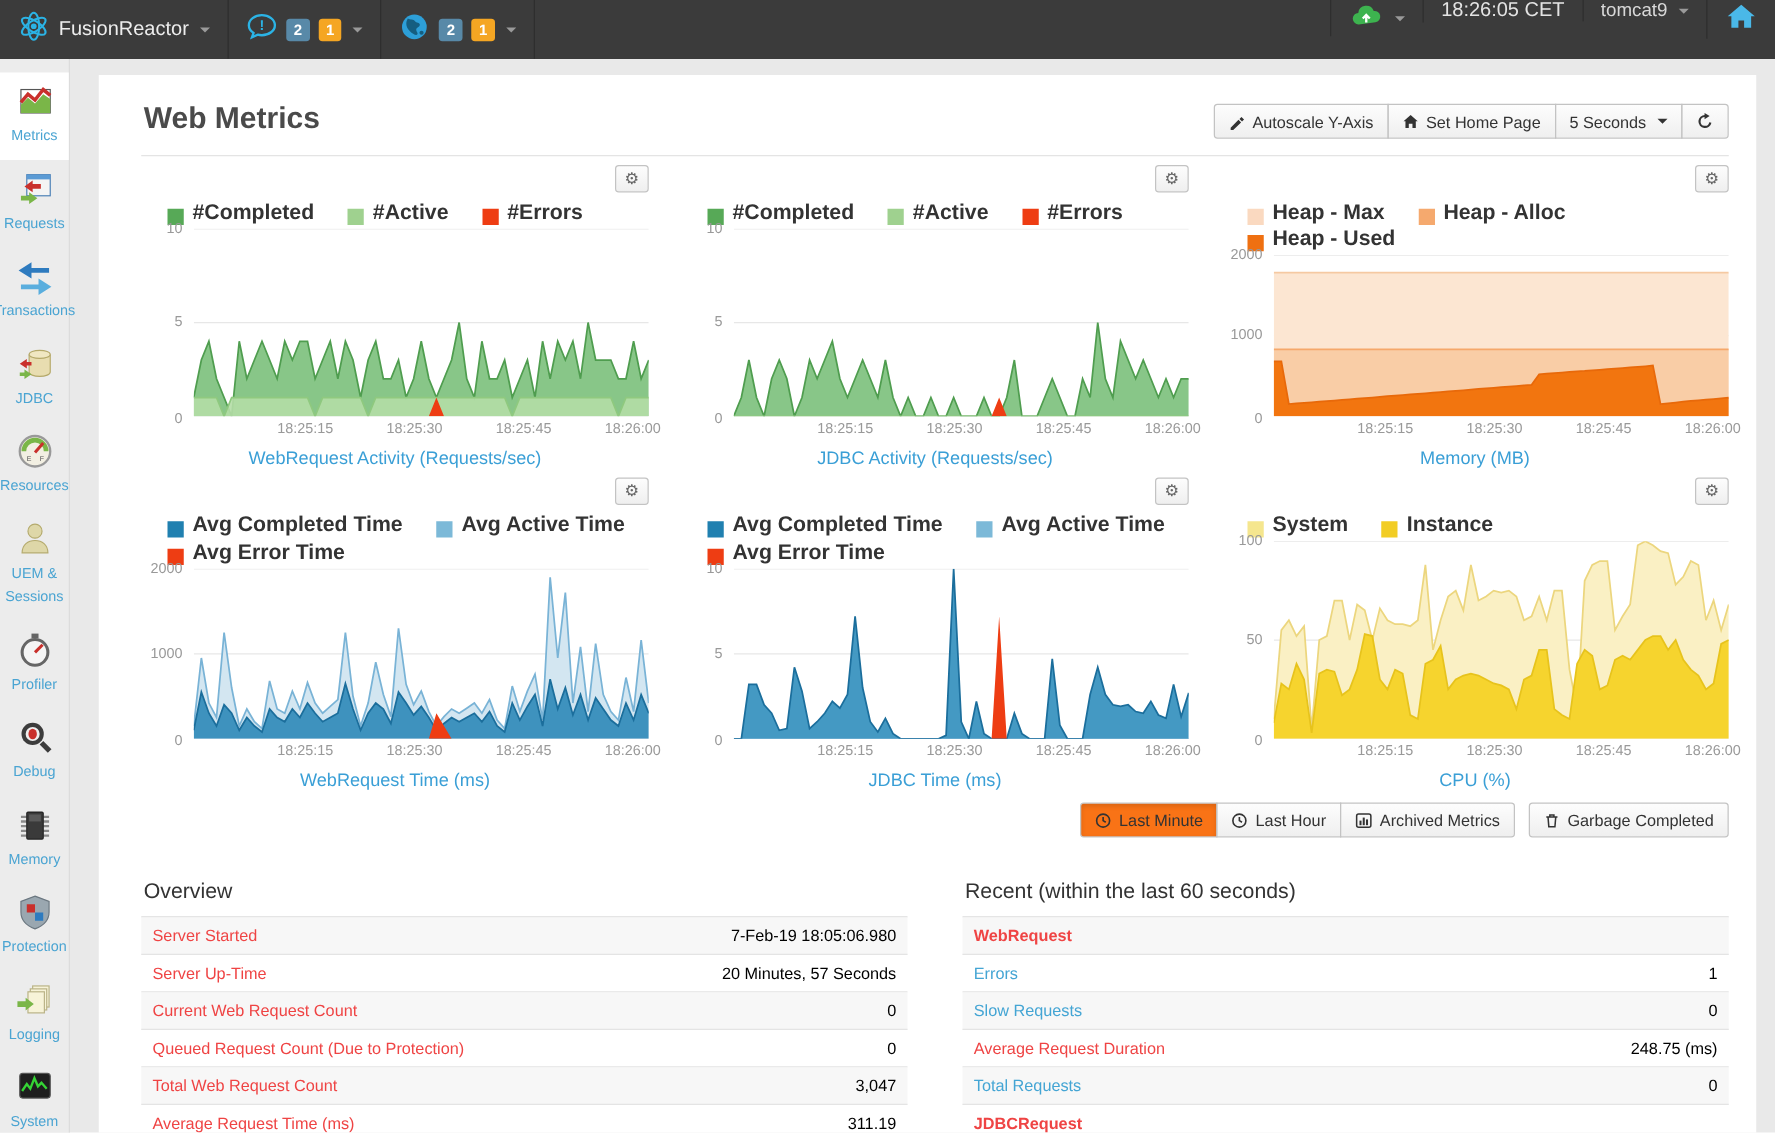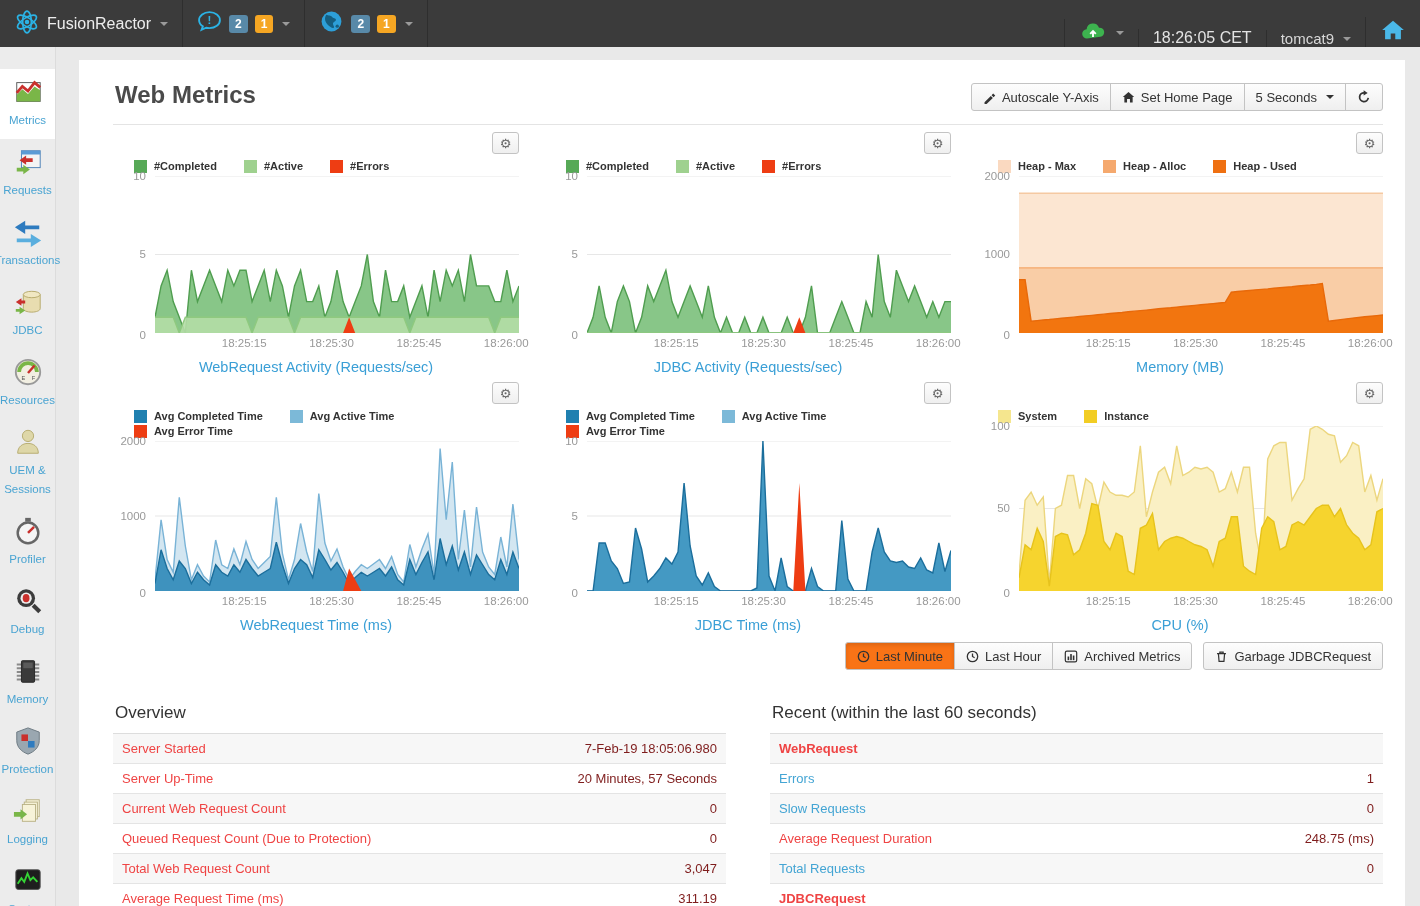--- a/index.html
+++ b/index.html
@@ -8,27 +8,27 @@
 
   
   .navbar{position:fixed;top:0;left:0;right:0;height:47px;background:#3b3b3b;display:flex;align-items:stretch;z-index:50}
   .nav-sec{display:flex;align-items:center;gap:7px;padding:0 14px;border-right:1px solid #2e2e2e;cursor:pointer}
   .nav-sec.plain{cursor:default}
   .brand-text{color:#ededed;font-size:16px}
   .badge{min-width:10px;padding:2px 6px;border-radius:3px;color:#fff;font-size:12px;font-weight:bold;text-align:center;line-height:14px}
   .badge.blue{background:#5889a8}
   .badge.orange{background:#f5a623}
   .caret{display:inline-block;width:0;height:0;border-top:4px solid #9a9a9a;border-left:4px solid transparent;border-right:4px solid transparent;margin-left:2px}
-  .navbar-right{margin-left:auto;display:flex;align-items:flex-end}
+  .navbar-right{margin-left:auto;display:flex;align-items:flex-start}
   .navbar-right .nav-sec{border-right:none;border-left:1px solid #2e2e2e}
   .clock-text{color:#e3e3e3;font-size:16px}
   .instance-text{color:#d8d8d8;font-size:15px}
 
   
-  .sidebar{position:fixed;top:47px;left:0;width:56px;bottom:0;background:#ececec;border-right:1px solid #dcdcdc;padding-top:22px;z-index:40}
+  .sidebar{position:fixed;top:47px;left:0;width:56px;bottom:0;background:#ececec;border-right:1px solid #dcdcdc;padding-top:11px;z-index:40}
   .side-item{display:flex;flex-direction:column;align-items:center;padding:8px 2px 9px;cursor:pointer;text-decoration:none}
   .side-item.selected{background:#fff}
   .side-icon{width:30px;height:30px;display:block}
   .side-icon svg{width:30px;height:30px;display:block}
   .side-label{color:#4aa4d2;font-size:11.5px;text-align:center;line-height:1.65;margin-top:4px}
 
   
   .content{position:absolute;top:60px;left:79px;right:15px;bottom:0;background:#fff;padding:14px 22px 0 34px;overflow:hidden}
   .page-header{display:flex;justify-content:space-between;align-items:flex-start;border-bottom:1px solid #e4e4e4;padding-bottom:13px}
   .page-title{font-size:24px;font-weight:bold;color:#4a4a4a;margin:7px 0 0 2px}
@@ -45,21 +45,21 @@
   .btn svg{display:block}
   .toolbar-wrap{margin-top:9px}
 
   
   .charts{display:grid;grid-template-columns:1fr 1fr 1fr;column-gap:26px;margin-top:7px}
   .chart-block{display:flex;flex-direction:column;height:243px}
   #charts-row-2 .chart-block{height:251px}
   .gear-row{display:flex;justify-content:flex-end;height:25px;flex:none}
   .gear-btn{width:27px;height:22px;background:linear-gradient(#fdfdfd,#efefef);border:1px solid #c3c3c3;border-radius:3px;color:#666;font-size:13px;line-height:1;cursor:pointer;font-family:"DejaVu Sans",sans-serif;padding:0}
   .legend{padding-left:21px;margin:3px 0 3px;display:flex;flex-wrap:wrap;column-gap:27px;row-gap:1px;flex:none}
-  .legend-item{display:inline-flex;align-items:flex-start;gap:7px;font-size:11px;font-weight:bold;color:#333}
+  .legend-item{display:inline-flex;align-items:flex-end;gap:7px;font-size:17px;font-weight:bold;color:#333}
   .swatch{width:13px;height:13px;flex:none}
   .legend-break{width:100%;height:0}
   .plot-wrap{flex:1;display:flex;min-height:0}
   .y-axis{position:relative;width:42px;flex:none}
   .y-axis span{position:absolute;right:9px;font-size:11.5px;color:#999}
   .yt-top{top:-6px}
   .yt-mid{top:calc(50% - 15px)}
   .yt-bot{bottom:9px}
   .plot-col{flex:1;display:flex;flex-direction:column;min-width:0}
   .plot-col svg{flex:1;width:100%;min-height:0;display:block}
@@ -70,21 +70,21 @@
   .metrics-toolbar{display:flex;justify-content:flex-end;gap:11px;margin-top:9px}
 
   
   .tables{display:grid;grid-template-columns:1fr 1fr;column-gap:44px;margin-top:33px}
   .tbl-title{font-size:17px;font-weight:normal;color:#333;margin:0;padding:0 0 10px 2px;border-bottom:1px solid #ddd}
   .trow{display:flex;justify-content:space-between;align-items:center;padding:7px 9px;border-bottom:1px solid #e4e4e4;font-size:13px;color:#333}
   .trow.stripe{background:#f7f7f7}
   .trow .lbl{color:#ef4444}
   .trow.section .lbl{font-weight:bold}
   .trow .lbl.link{color:#44a5d4;cursor:pointer;text-decoration:none}
-  .trow .val{text-align:right;color:#7f1d1d}
+  .trow .val{text-align:right;color:#000000}
 </style>
 </head>
 <body>
 
 <div class="navbar">
   <div class="nav-sec">
     <span><svg width="26" height="26" viewBox="0 0 24 24">
           <g fill="none" stroke="#2bb3e5" stroke-width="1.5">
             <ellipse cx="12" cy="12" rx="10" ry="4" transform="rotate(-32 12 12)"></ellipse>
             <ellipse cx="12" cy="12" rx="10" ry="4" transform="rotate(32 12 12)"></ellipse>
@@ -606,21 +606,21 @@
           </span>
           <span>Archived Metrics</span>
         </button>
       </div>
       <button class="btn single">
         <span>
           <svg width="13" height="13" viewBox="0 0 16 16">
             <path d="M2.5 4.5h11M6 4.5V2.5h4v2M4.2 4.5l.8 9.5h6l.8-9.5" fill="none" stroke="#333" stroke-width="1.5"></path>
           </svg>
         </span>
-        <span>Garbage JDBCRequest</span>
+        <span>Garbage Completed</span>
       </button>
     </div>
 
   <div class="tables">
     <div id="overview-table">
         <h2 class="tbl-title">Overview</h2>
         <div class="trow stripe">
           <span class="lbl">Server Started</span>
           <span class="val">7-Feb-19 18:05:06.980</span>
         </div>

